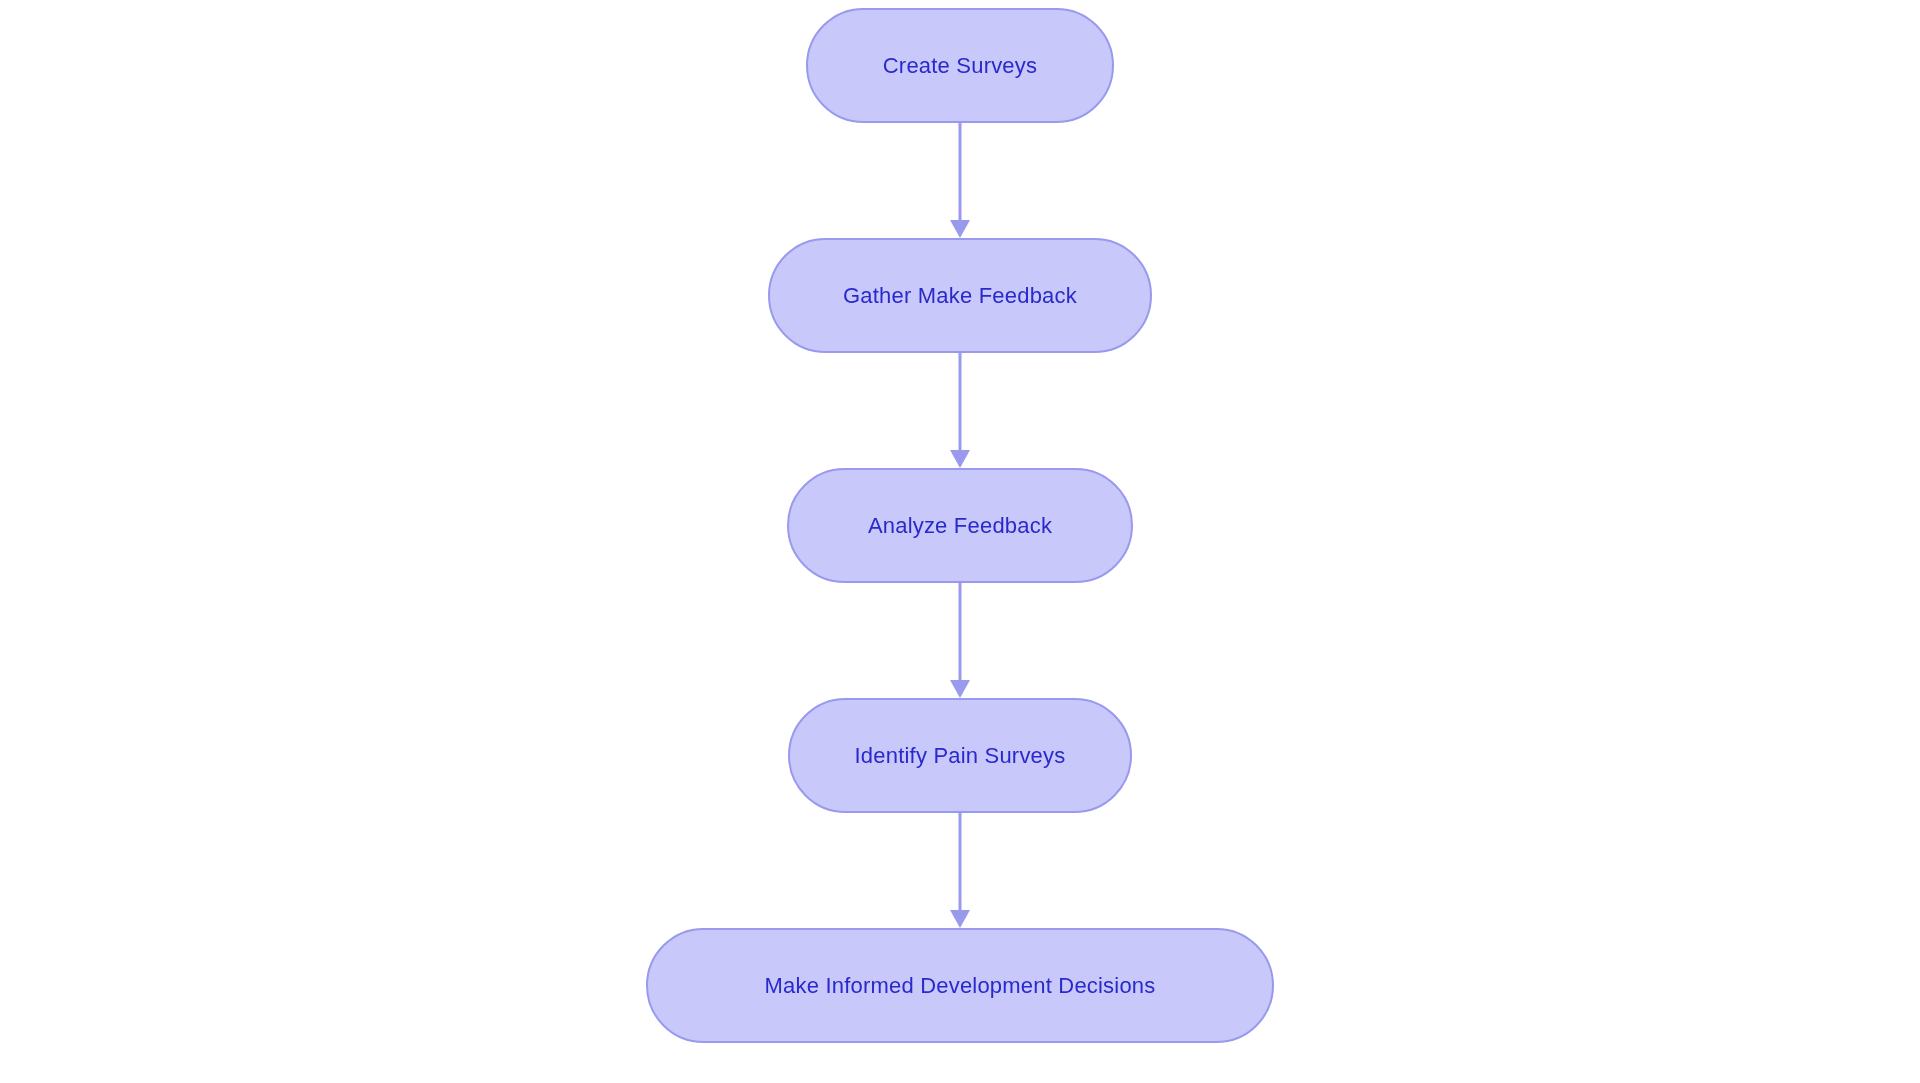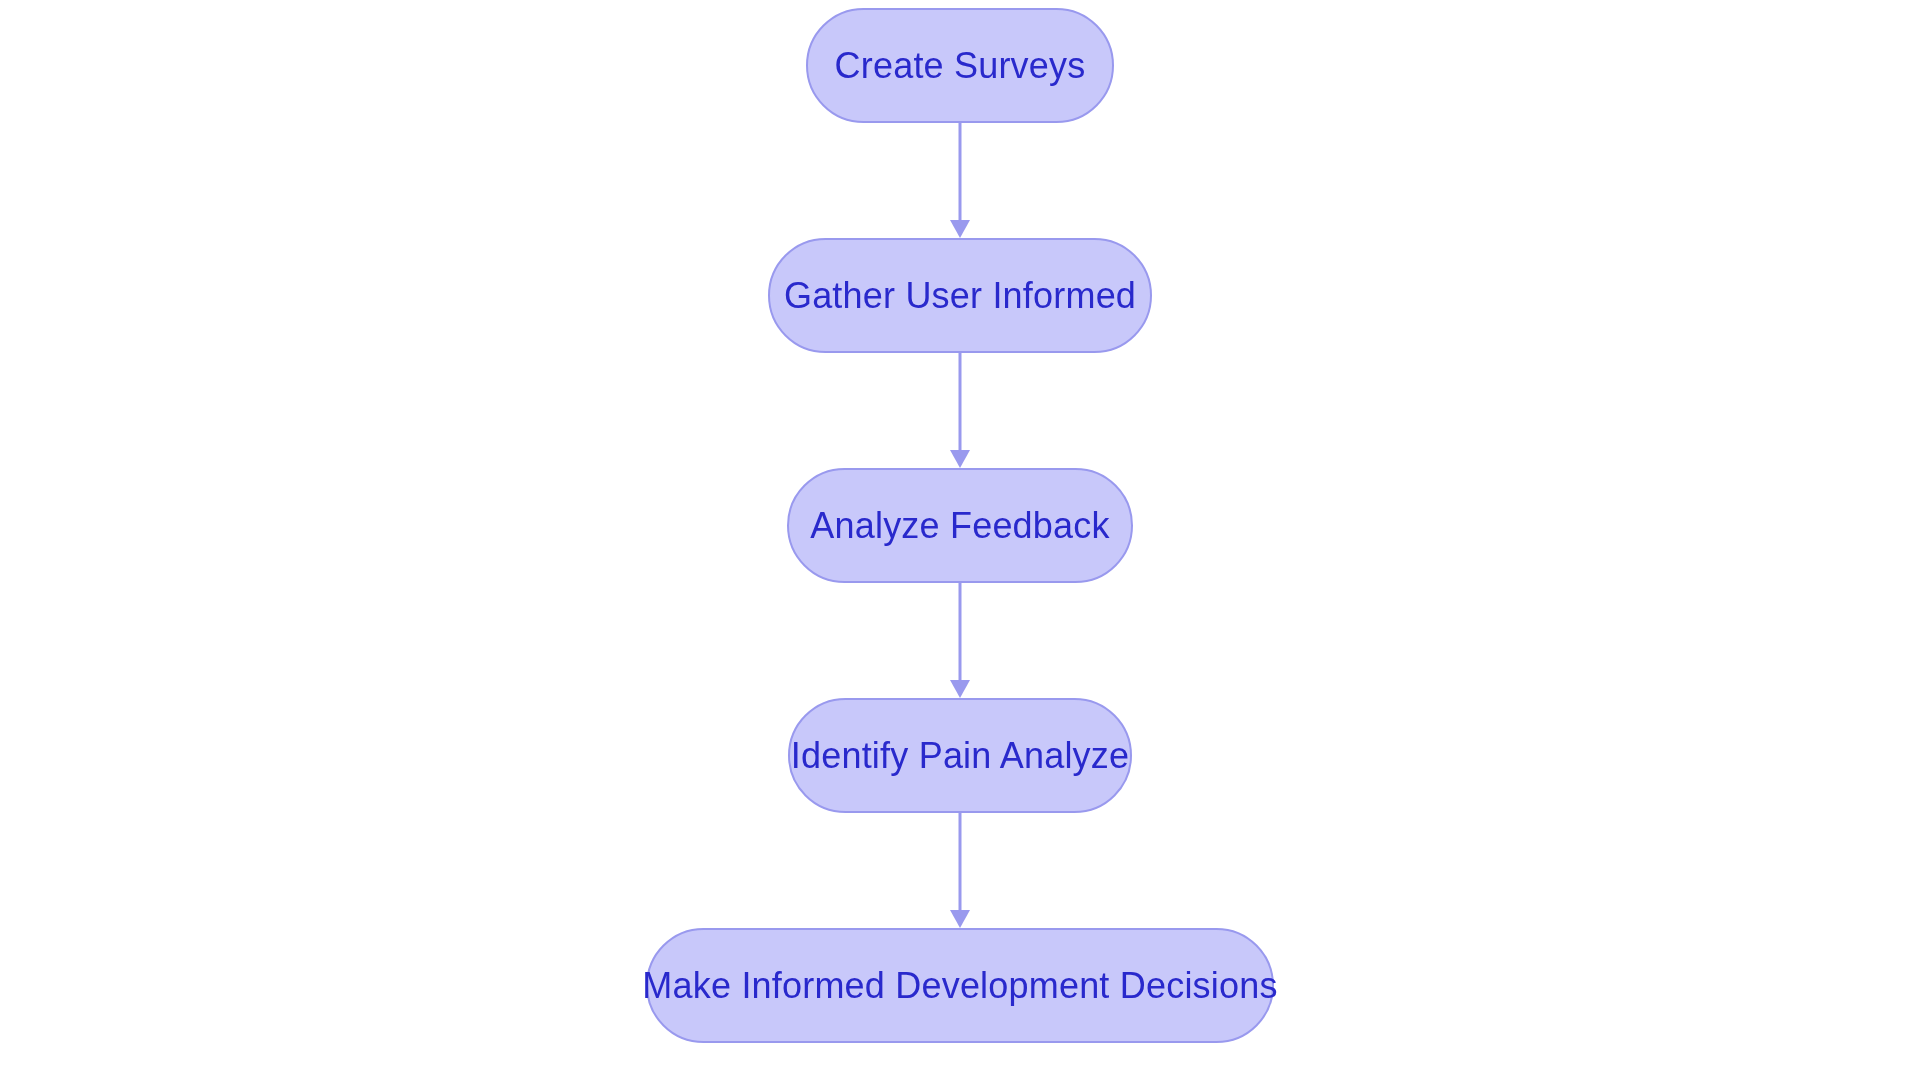--- a/index.html
+++ b/index.html
@@ -40,21 +40,21 @@
     border-radius: 60px;
     display: flex;
     align-items: center;
     justify-content: center;
     padding: 0 46px;
     white-space: nowrap;
   }
 
   .node-label {
     color: #2929cc;
-    font-size: 36px;
+    font-size: 22px;
     font-weight: 400;
     letter-spacing: 0.2px;
     line-height: 1;
   }
 
   
   .connector {
     width: 24px;
     height: 115px;
     position: relative;
@@ -101,39 +101,39 @@
     <div class="node n0">
       <span class="node-label">Create Surveys</span>
     </div>
 
     <div class="connector">
       <div class="stem"></div>
       <div class="head"></div>
     </div>
 
     <div class="node n1">
-      <span class="node-label">Gather User Informed</span>
+      <span class="node-label">Gather Make Feedback</span>
     </div>
 
     <div class="connector">
       <div class="stem"></div>
       <div class="head"></div>
     </div>
 
     <div class="node n2">
       <span class="node-label">Analyze Feedback</span>
     </div>
 
     <div class="connector">
       <div class="stem"></div>
       <div class="head"></div>
     </div>
 
     <div class="node n3">
-      <span class="node-label">Identify Pain Analyze</span>
+      <span class="node-label">Identify Pain Surveys</span>
     </div>
 
     <div class="connector">
       <div class="stem"></div>
       <div class="head"></div>
     </div>
 
     <div class="node n4">
       <span class="node-label">Make Informed Development Decisions</span>
     </div>

